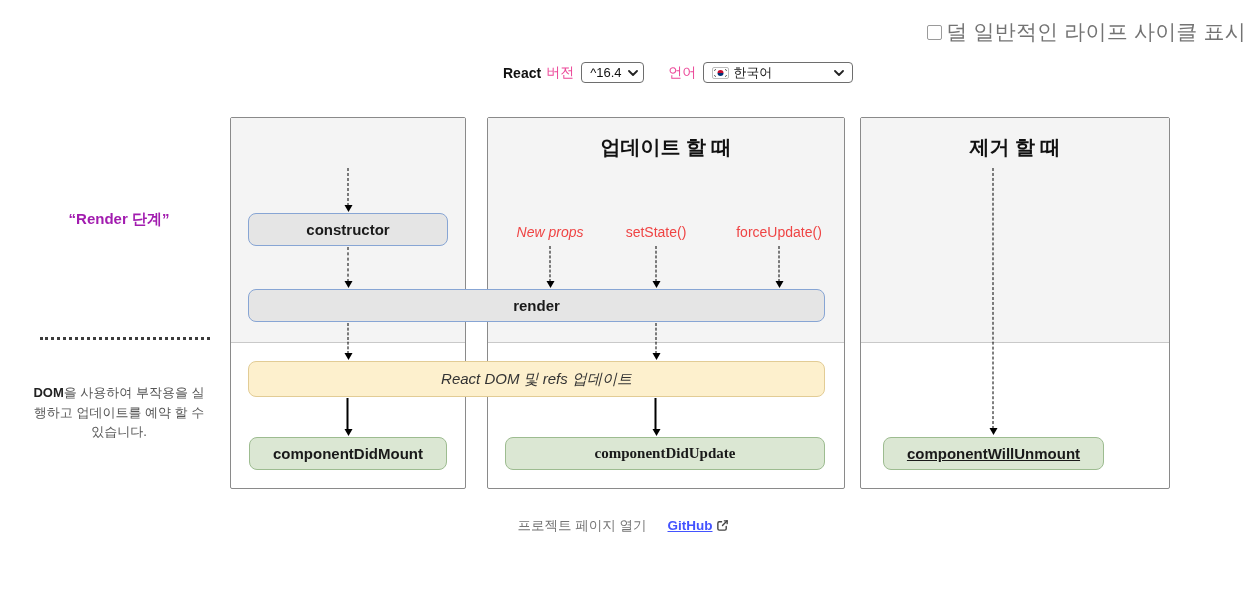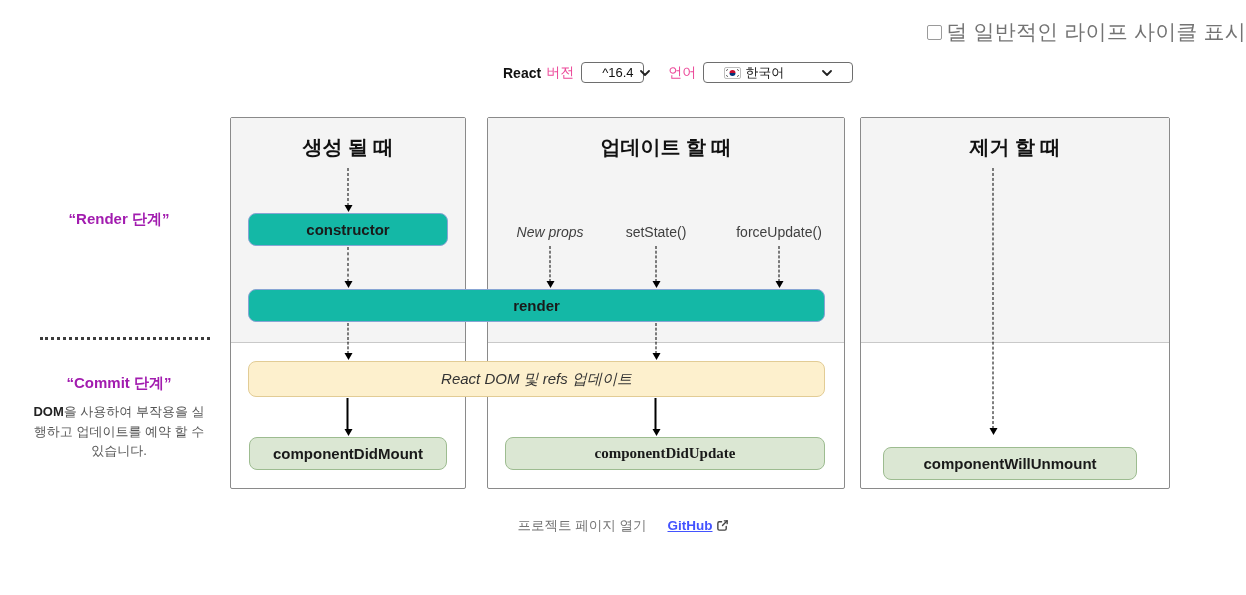--- a/index.html
+++ b/index.html
@@ -11,21 +11,21 @@
              font-size:21px;color:#737373;letter-spacing:.2px;}
   .checkbox{display:inline-block;width:13px;height:13px;border:1.5px solid #9a9a9a;
             border-radius:2px;background:#fff;vertical-align:-1px;margin-right:4px;}
 
   
   .controls{position:absolute;left:503px;top:61px;display:flex;align-items:center;
             font-size:14px;height:23px;}
   .ctl-bold{font-weight:bold;color:#111;}
   .ctl-gray{color:#ec4899;margin:0 7px 0 5px;}
   .select{display:inline-flex;align-items:center;border:1px solid #6e6e6e;border-radius:4px;
-          background:#fff;height:21px;padding:0 20px;font-size:13px;color:#111;cursor:default;
+          background:#fff;height:21px;padding:0 8px;font-size:13px;color:#111;cursor:default;
           box-sizing:border-box;}
   .select .chev{margin-left:6px;display:inline-flex;}
   .select.version{width:63px;justify-content:space-between;}
   .select.language{width:150px;margin-left:0;}
   .select.language .val{margin-left:4px;flex:1;text-align:left;}
   .flag{display:inline-flex;}
 
   
   .phase{position:absolute;left:28px;width:182px;text-align:center;}
   .phase-title{font-size:15px;font-weight:bold;color:#a21caf;}
@@ -39,28 +39,28 @@
        background:#fff;box-sizing:border-box;z-index:0;}
   .col-render-zone{position:absolute;left:0;top:0;width:100%;height:224px;
                    background:#f4f4f4;border-bottom:1px solid #c9c9c9;}
   .col-title{position:absolute;top:16px;left:0;width:100%;text-align:center;
              font-size:20px;font-weight:bold;color:#111;}
 
   
   .box{position:absolute;box-sizing:border-box;border-radius:8px;display:flex;
        align-items:center;justify-content:center;font-size:15px;font-weight:bold;
        color:#1a1a1a;z-index:3;cursor:pointer;}
-  .box.blue{background:#14b8a6;border:1px solid #87a5d4;}
+  .box.blue{background:#e5e5e5;border:1px solid #87a5d4;}
   .box.yellow{background:#fdf0cd;border:1px solid #e2cc95;font-weight:normal;
               font-style:italic;color:#333;}
   .box.green{background:#dbe7d3;border:1px solid #9dbc90;}
 
   
   .trigger{position:absolute;top:224px;transform:translateX(-50%);font-size:14px;
-           color:#404040;z-index:2;white-space:nowrap;}
+           color:#ef4444;z-index:2;white-space:nowrap;}
   .trigger.italic{font-style:italic;}
 
   
   .arrow{position:absolute;width:9px;transform:translateX(-4.5px);z-index:2;}
   .arrow::before{content:"";position:absolute;left:3.5px;top:0;bottom:6px;
                  border-left:1.5px dashed #000;}
   .arrow.solid::before{border-left:2px solid #000;left:3.2px;}
   .arrow::after{content:"";position:absolute;bottom:0;left:0.5px;width:0;height:0;
                 border-left:4px solid transparent;border-right:4px solid transparent;
                 border-top:7px solid #000;}
@@ -115,27 +115,25 @@
     </span>
   </div>
 
   <div class="phase" style="top:210px;">
     <div class="phase-title">“Render 단계”</div>
   </div>
 
   <div class="dotted-divider"></div>
 
   <div class="phase" style="top:374px;">
-    <div class="phase-title">“Commit 단계”</div>
     <div class="phase-desc"><b>DOM</b><span>을 사용하여 부작용을 실행하고 업데이트를 예약 할 수 있습니다.</span></div>
   </div>
 
   <div class="col" style="left:230px;width:236px;">
     <div class="col-render-zone"></div>
-    <div class="col-title">생성 될 때</div>
   </div>
   <div class="col" style="left:487px;width:358px;">
     <div class="col-render-zone"></div>
     <div class="col-title">업데이트 할 때</div>
   </div>
   <div class="col" style="left:860px;width:310px;padding-left:24px;">
     <div class="col-render-zone"></div>
     <div class="col-title">제거 할 때</div>
   </div>
 
@@ -152,21 +150,21 @@
   <div class="arrow" style="left:656px;top:323px;height:37px;"></div>
   <div class="arrow solid" style="left:348px;top:398px;height:38px;"></div>
   <div class="arrow solid" style="left:656px;top:398px;height:38px;"></div>
   <div class="arrow" style="left:993px;top:168px;height:267px;"></div>
 
   <div class="box blue" style="left:248px;top:213px;width:200px;height:33px;">constructor</div>
   <div class="box blue" style="left:248px;top:289px;width:577px;height:33px;">render</div>
   <div class="box yellow" style="left:248px;top:361px;width:577px;height:36px;">React DOM 및 refs 업데이트</div>
   <div class="box green" style="left:249px;top:437px;width:198px;height:33px;">componentDidMount</div>
   <div class="box green" style="left:505px;top:437px;width:320px;height:33px;font-family:Liberation Serif, serif;">componentDidUpdate</div>
-  <div class="box green" style="left:883px;top:447px;width:254px;height:33px;">componentWillUnmount</div>
+  <div class="box green" style="left:883px;top:437px;width:221px;height:33px;text-decoration:underline;">componentWillUnmount</div>
 
   <div class="footer">
     <span>프로젝트 페이지 열기</span><a href="#">GitHub</a><span class="ext-icon">
       <svg width="13" height="13" viewBox="0 0 14 14" fill="none" stroke="#444" stroke-width="1.5" stroke-linecap="round" stroke-linejoin="round">
         <path d="M6 3H3.5A1.5 1.5 0 0 0 2 4.5v6A1.5 1.5 0 0 0 3.5 12h6A1.5 1.5 0 0 0 11 10.5V8"></path>
         <path d="M9 2h3v3"></path>
         <path d="M12 2L7 7"></path>
       </svg>
     </span>
   </div>

